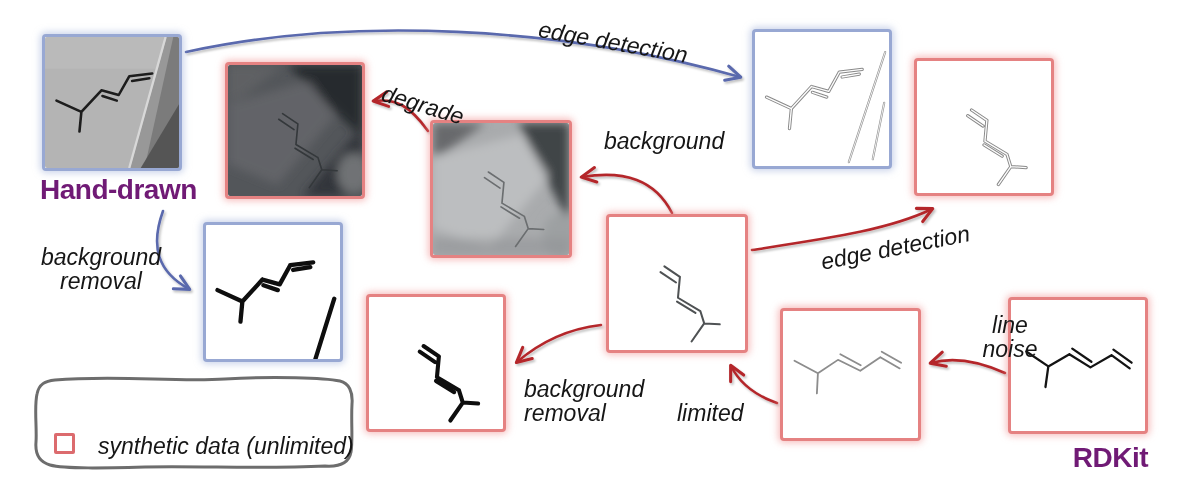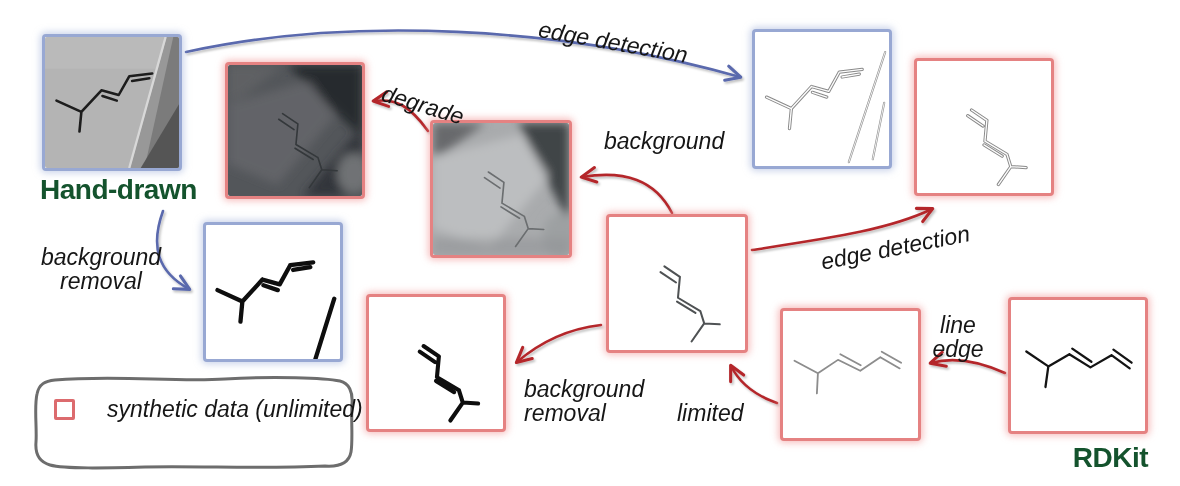--- a/index.html
+++ b/index.html
@@ -6,26 +6,26 @@
   .stage{position:relative;width:1180px;height:486px;background:#ffffff;overflow:hidden;
          font-family:"Liberation Sans",sans-serif;}
   .arrows{position:absolute;left:0;top:0;width:1180px;height:486px;pointer-events:none;}
   .node{position:absolute;box-sizing:border-box;background:#fff;border-radius:4px;}
   .node svg{display:block;width:100%;height:100%;border-radius:2px;}
   .node.red{border:3px solid #e58282;box-shadow:0 0 7px 2px rgba(242,150,150,.6);}
   .node.blue{border:3px solid #98a8d3;box-shadow:0 0 7px 2px rgba(160,177,217,.55);}
   .lbl{position:absolute;font-style:italic;font-size:23px;line-height:24px;color:#161616;
        white-space:nowrap;}
   .lbl .ln{display:block;}
-  .title{position:absolute;font-weight:700;font-size:28px;line-height:28px;color:#14532d;
+  .title{position:absolute;font-weight:700;font-size:28px;line-height:28px;color:#701a75;
          letter-spacing:-.5px;white-space:nowrap;}
   .center{text-align:center;}
   .legend{position:absolute;left:25px;top:372px;width:330px;height:100px;}
   .legend .frame{position:absolute;left:0;top:0;}
-  .legend-row{position:absolute;display:flex;align-items:center;gap:32px;}
+  .legend-row{position:absolute;display:flex;gap:23px;margin-top:37px;}
   .swatch{width:21px;height:21px;box-sizing:border-box;border-radius:2px;background:#fff;}
   .swatch.red{border:3px solid #dc6b6e;}
   .swatch.blue{border:3px solid #90a3d1;}
   .legend-row .lbl-leg{font-style:italic;font-size:23px;color:#161616;white-space:nowrap;}
 </style>
 </head>
 <body>
 
 <div class="stage">
 
@@ -191,23 +191,23 @@
     <span class="ln">removal</span>
   </div>
 
   <div class="lbl" style="left:524px;top:377px;">
     <span class="ln">background</span>
     <span class="ln">removal</span>
   </div>
 
   <div class="lbl" style="left:677px;top:401px;">limited</div>
 
-  <div class="lbl center" style="left:920px;top:313px;width:76px;">
+  <div class="lbl center" style="left:972px;top:313px;width:76px;">
     <span class="ln">line</span>
-    <span class="ln">edge</span>
+    <span class="ln">noise</span>
   </div>
 
   <div class="legend">
     <svg class="frame" width="330" height="100" viewBox="0 0 330 100">
       <path d="M30,8 C90,3 150,10 200,7 C250,4 300,6 315,9 C324,11 328,20 327,32
                C326,50 328,68 326,80 C324,91 315,95 300,94 C240,97 180,94 120,95
                C80,96 40,97 25,93 C14,90 10,82 11,70 C12,55 9,35 12,22 C14,12 20,9 30,8 Z" fill="#ffffff" stroke="#6d6d6d" stroke-width="3" stroke-linejoin="round"></path>
     </svg>
     <div class="legend-row" style="left:29px;top:24px;">
       <span class="swatch red"></span>

